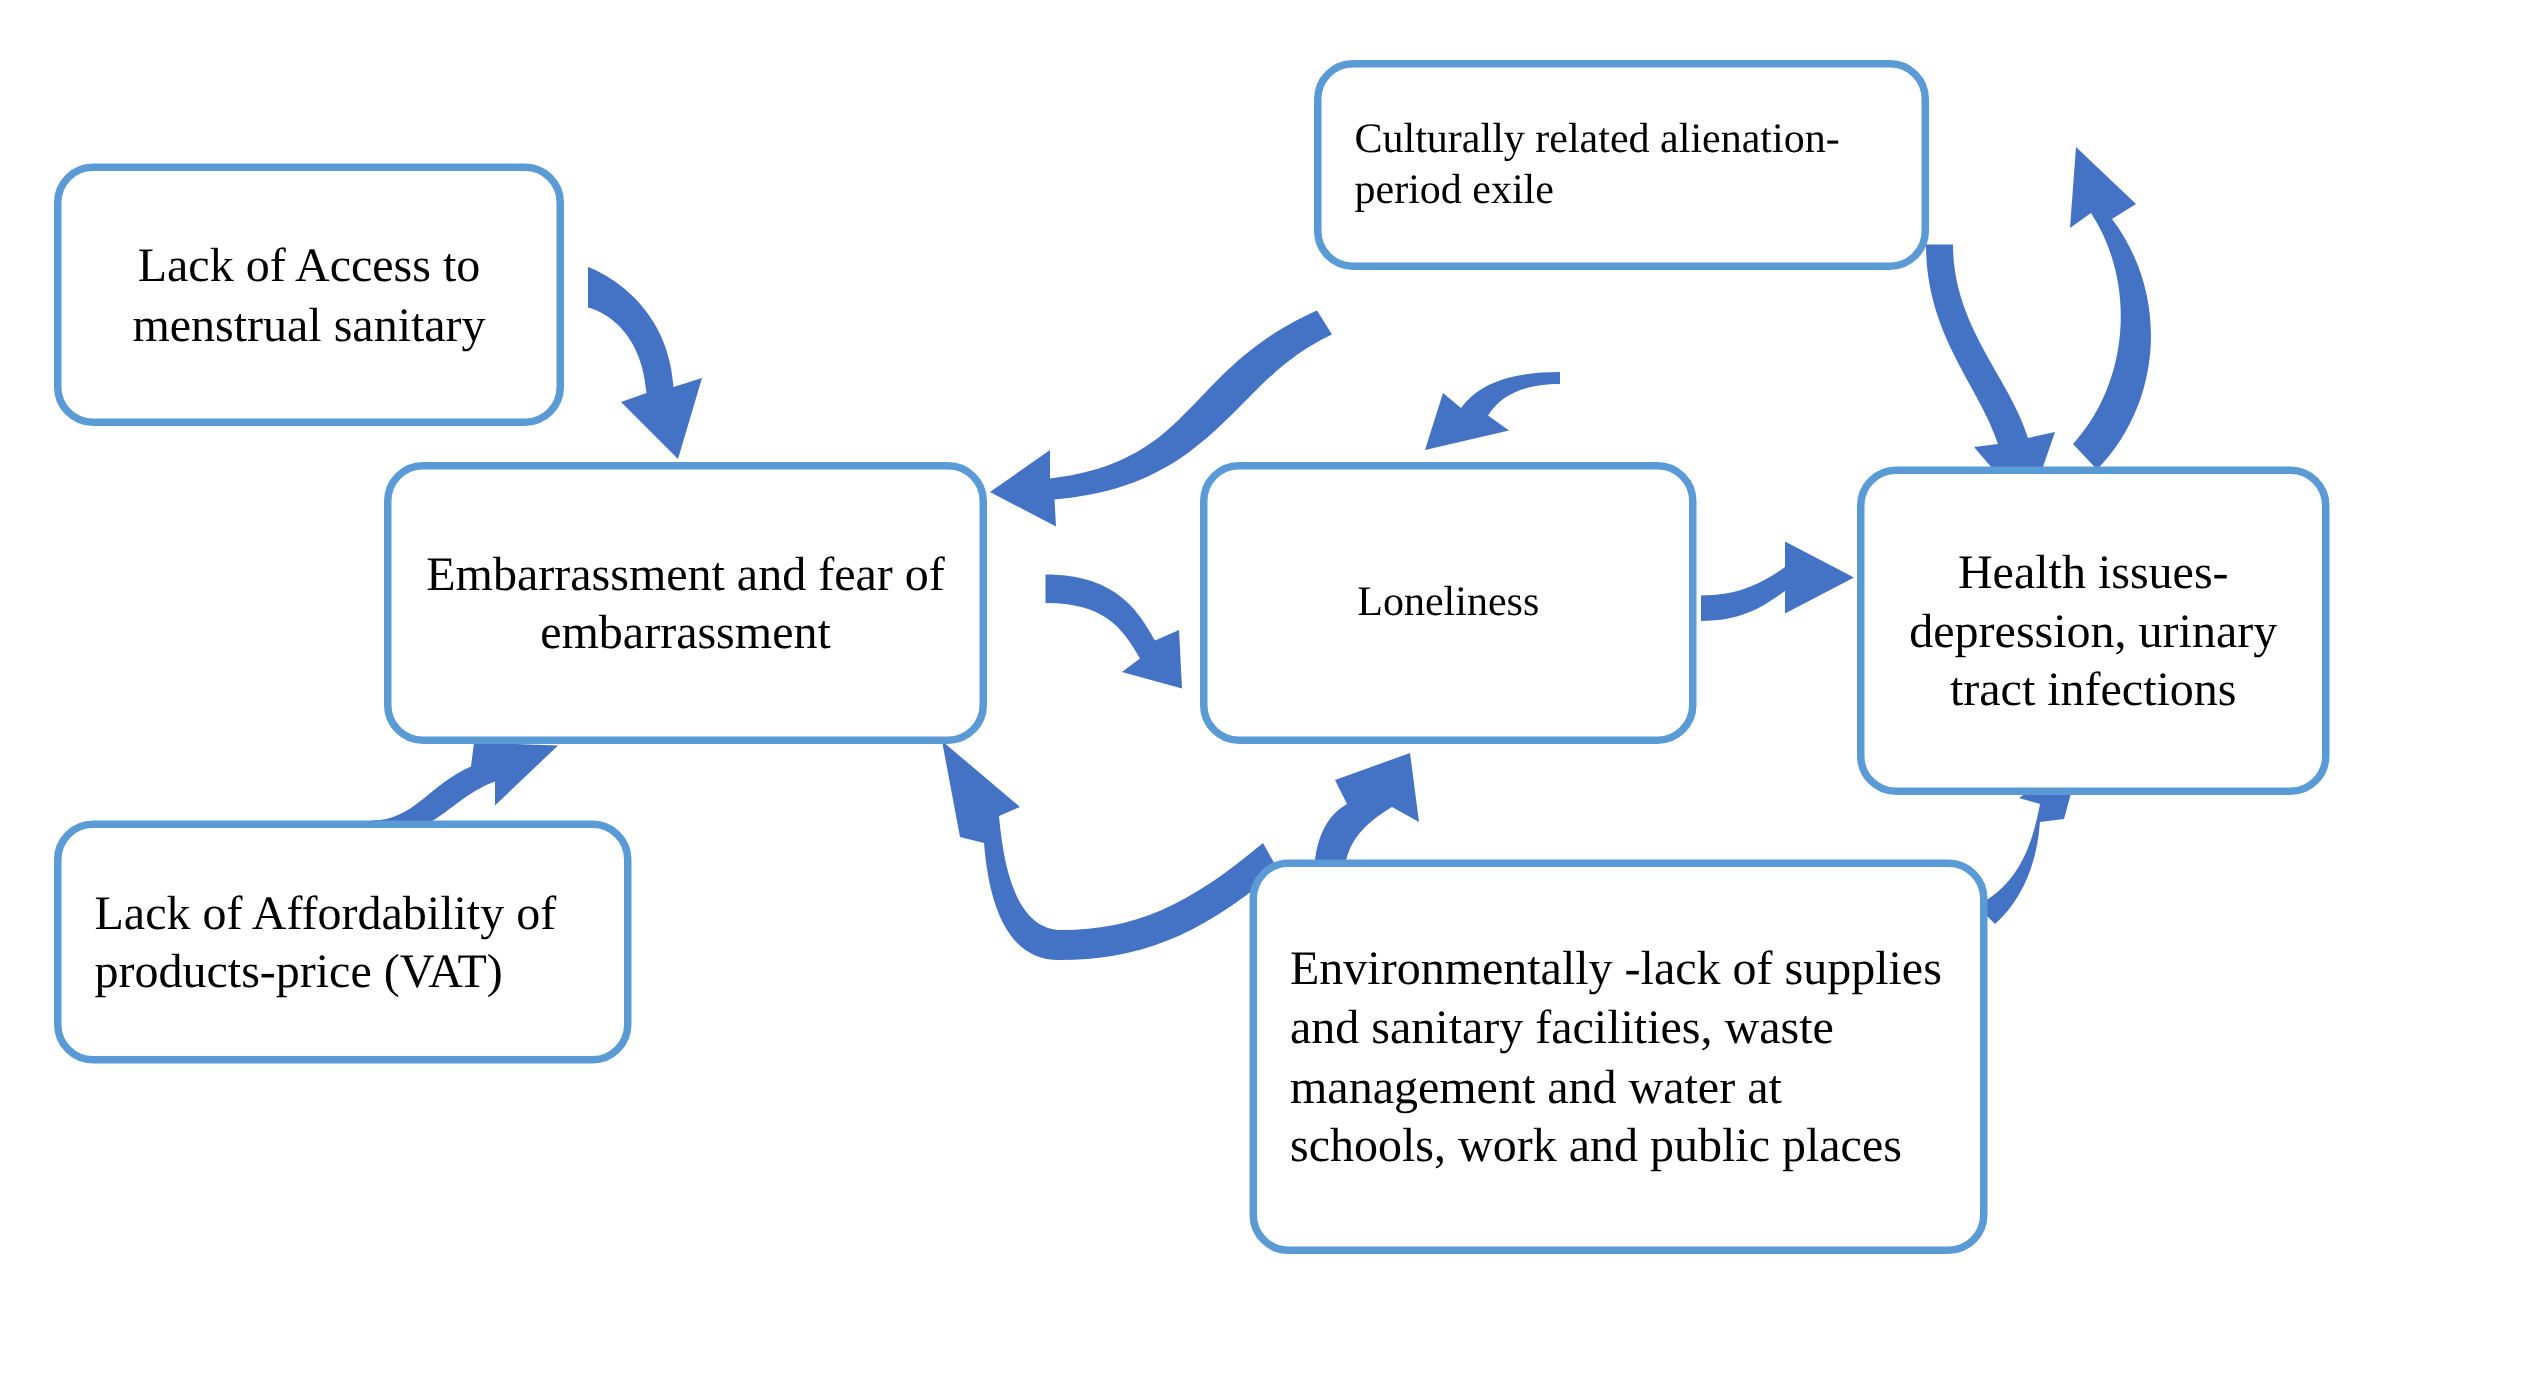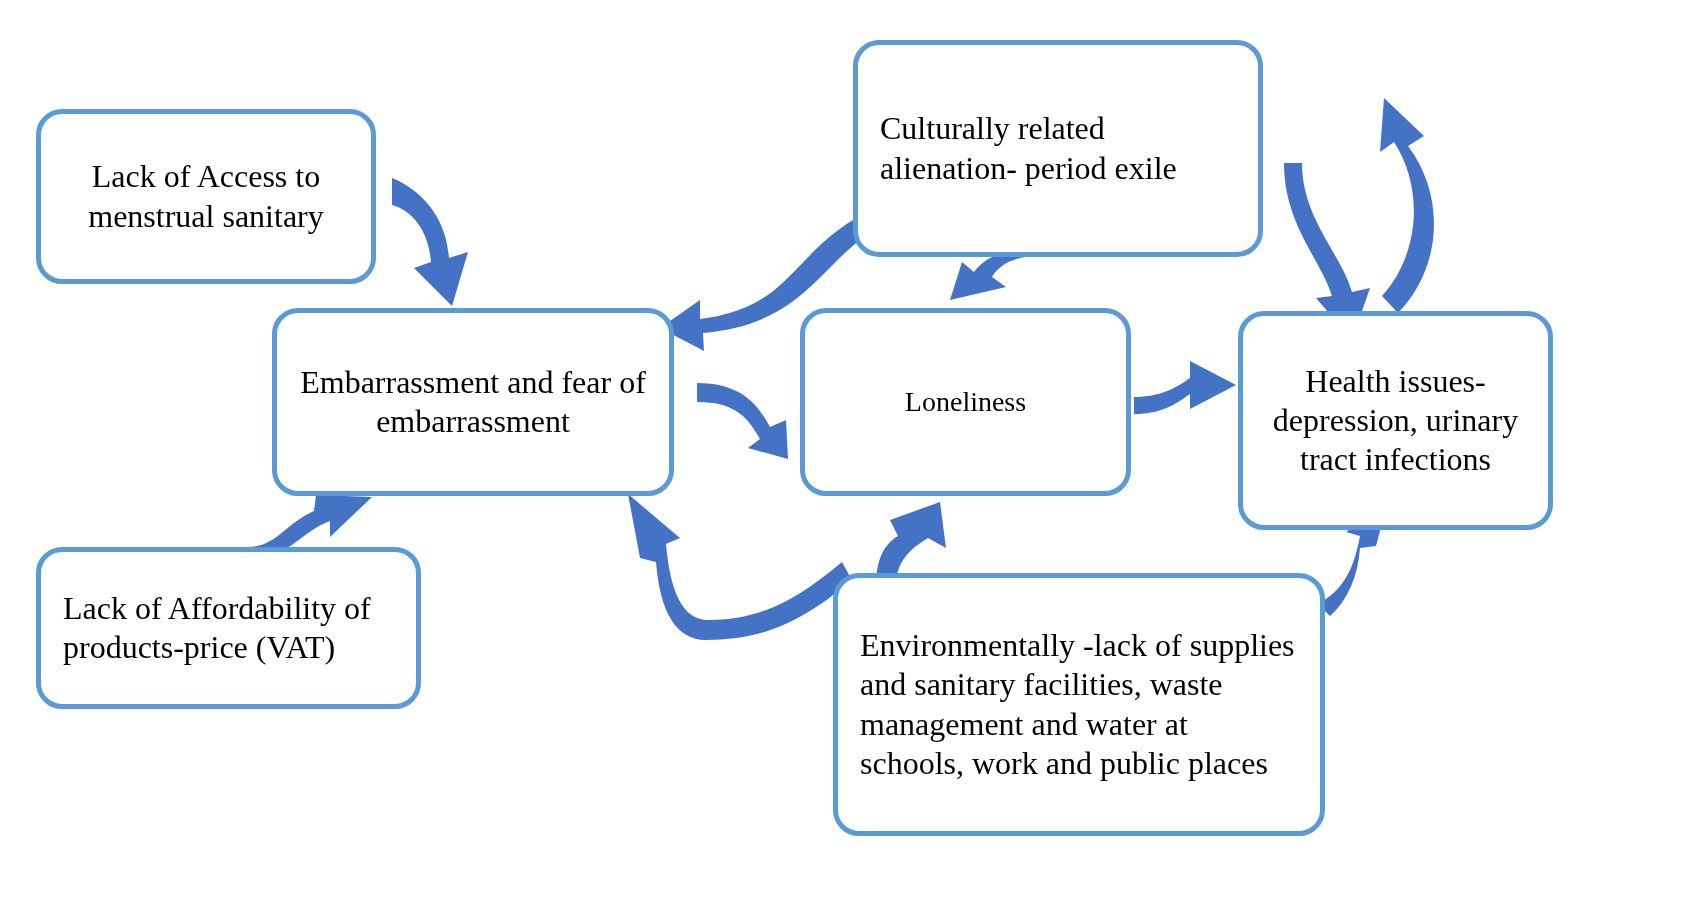--- a/index.html
+++ b/index.html
@@ -21,24 +21,24 @@
   }
   .node .txt{width:100%;padding:0 22px;}
   .ctr{justify-content:center;}
   .ctr .txt{text-align:center;}
   .lft{justify-content:flex-start;}
   .lft .txt{text-align:left;}
   
   #n-access      {left:36px;  top:109px; width:340px; height:175px; font-size:32px;}
   #n-access .txt {text-align:center;}
   #n-afford      {left:36px;  top:547px; width:385px; height:162px; font-size:32px;}
-  #n-embar       {left:272px; top:308px; width:402px; height:188px; font-size:32px;}
+  #n-embar       {left:256px; top:308px; width:402px; height:188px; font-size:32px;}
   #n-embar .txt  {text-align:center;}
   #n-lonely      {left:800px; top:308px; width:331px; height:188px; font-size:28px;}
-  #n-culture     {left:853px; top:40px;  width:410px; height:217px; font-size:32px;}
+  #n-culture     {left:876px; top:40px;  width:410px; height:140px; font-size:28px;}
   #n-health      {left:1238px;top:311px; width:315px; height:219px; font-size:32px;}
   #n-env         {left:833px; top:573px; width:492px; height:263px; font-size:32px;font-family:Liberation Serif, serif;}
 </style>
 </head>
 <body>
 
 <div id="stage">
 
   <svg id="arrow-layer" viewBox="0 0 1697 921" xmlns="http://www.w3.org/2000/svg">
     <defs>

